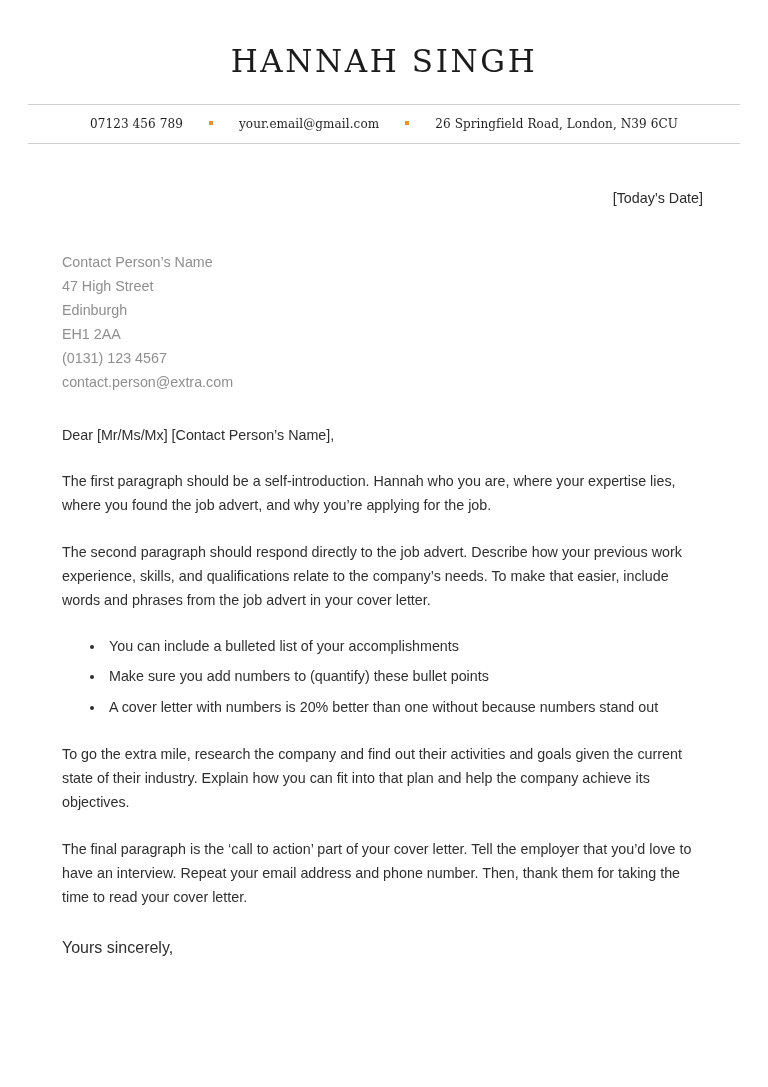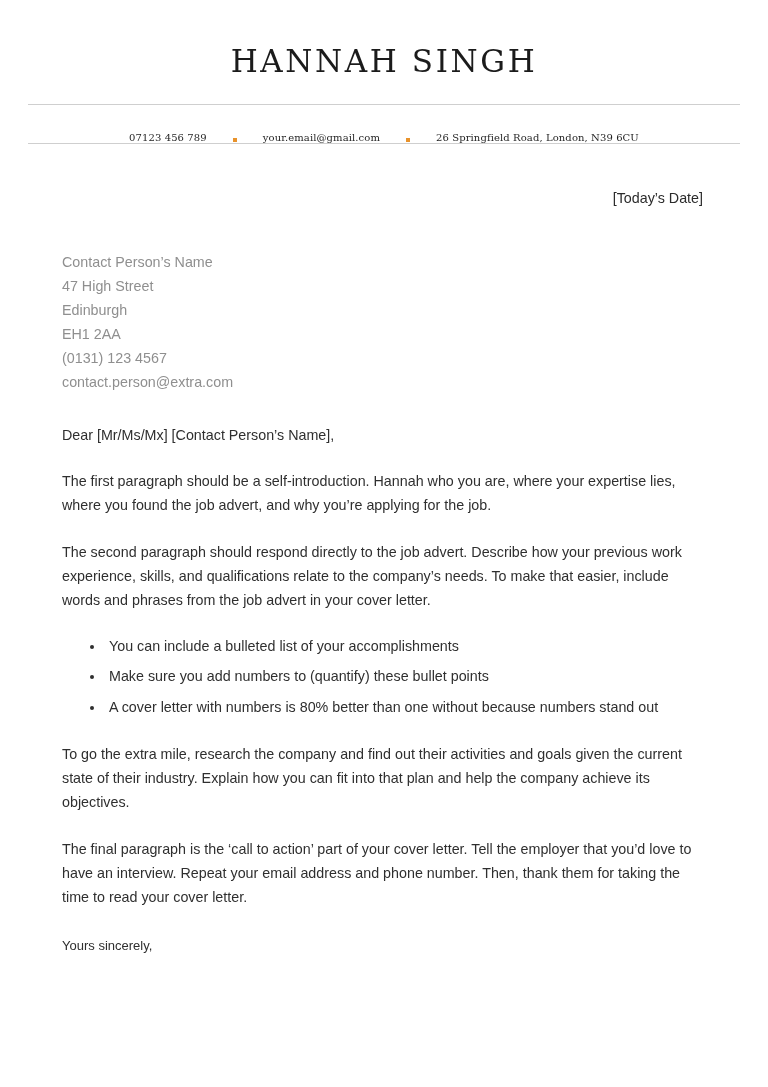--- a/index.html
+++ b/index.html
@@ -43,25 +43,25 @@
   .rule {
     height: 1px;
     background: #cfcfcf;
     margin: 0 28px;
   }
   .rule-top { margin-top: 26px; }
 
   .contact-bar {
     display: flex;
     justify-content: center;
-    align-items: flex-end;
+    align-items: center;
     gap: 8px;
     height: 38px;
     font-family: "DejaVu Serif", "Liberation Serif", serif;
-    font-size: 10px;
+    font-size: 12px;
     color: #1f1f1f;
     letter-spacing: 0.1px;
     white-space: nowrap;
   }
   .contact-item { padding: 0 2px; }
   .contact-sep {
     display: inline-block;
     width: 4px;
     height: 4px;
     background: #e8922b;
@@ -128,21 +128,21 @@
     left: -19px;
     top: 10px;
     width: 4px;
     height: 4px;
     border-radius: 50%;
     background: #2f2f2f;
   }
 
   .closing {
     margin-top: 26px;
-    font-size: 13px;
+    font-size: 16px;
     color: #2f2f2f;
     line-height: 1.65;
   }
 
   .signature {
     margin-top: 26px;
     font-family: "DejaVu Serif", "Liberation Serif", serif;
     font-size: 21px;
     font-weight: 700;
     color: #e8922b;
@@ -186,21 +186,21 @@
 
     <div class="salutation">Dear [Mr/Ms/Mx] [Contact Person’s Name],</div>
 
     <p class="para">The first paragraph should be a self-introduction. Hannah who you are, where your expertise lies, where you found the job advert, and why you’re applying for the job.</p>
 
     <p class="para">The second paragraph should respond directly to the job advert. Describe how your previous work experience, skills, and qualifications relate to the company’s needs. To make that easier, include words and phrases from the job advert in your cover letter.</p>
 
     <ul class="bullet-list">
       <li class="bullet-item">You can include a bulleted list of your accomplishments</li>
       <li class="bullet-item">Make sure you add numbers to (quantify) these bullet points</li>
-      <li class="bullet-item">A cover letter with numbers is 80% better than one without because numbers stand out</li>
+      <li class="bullet-item">A cover letter with numbers is 20% better than one without because numbers stand out</li>
     </ul>
 
     <p class="para">To go the extra mile, research the company and find out their activities and goals given the current state of their industry. Explain how you can fit into that plan and help the company achieve its objectives.</p>
 
     <p class="para">The final paragraph is the ‘call to action’ part of your cover letter. Tell the employer that you’d love to have an interview. Repeat your email address and phone number. Then, thank them for taking the time to read your cover letter.</p>
 
     <div class="closing">Yours sincerely,</div>
 
     <div class="signature">Hannah Singh</div>
 

